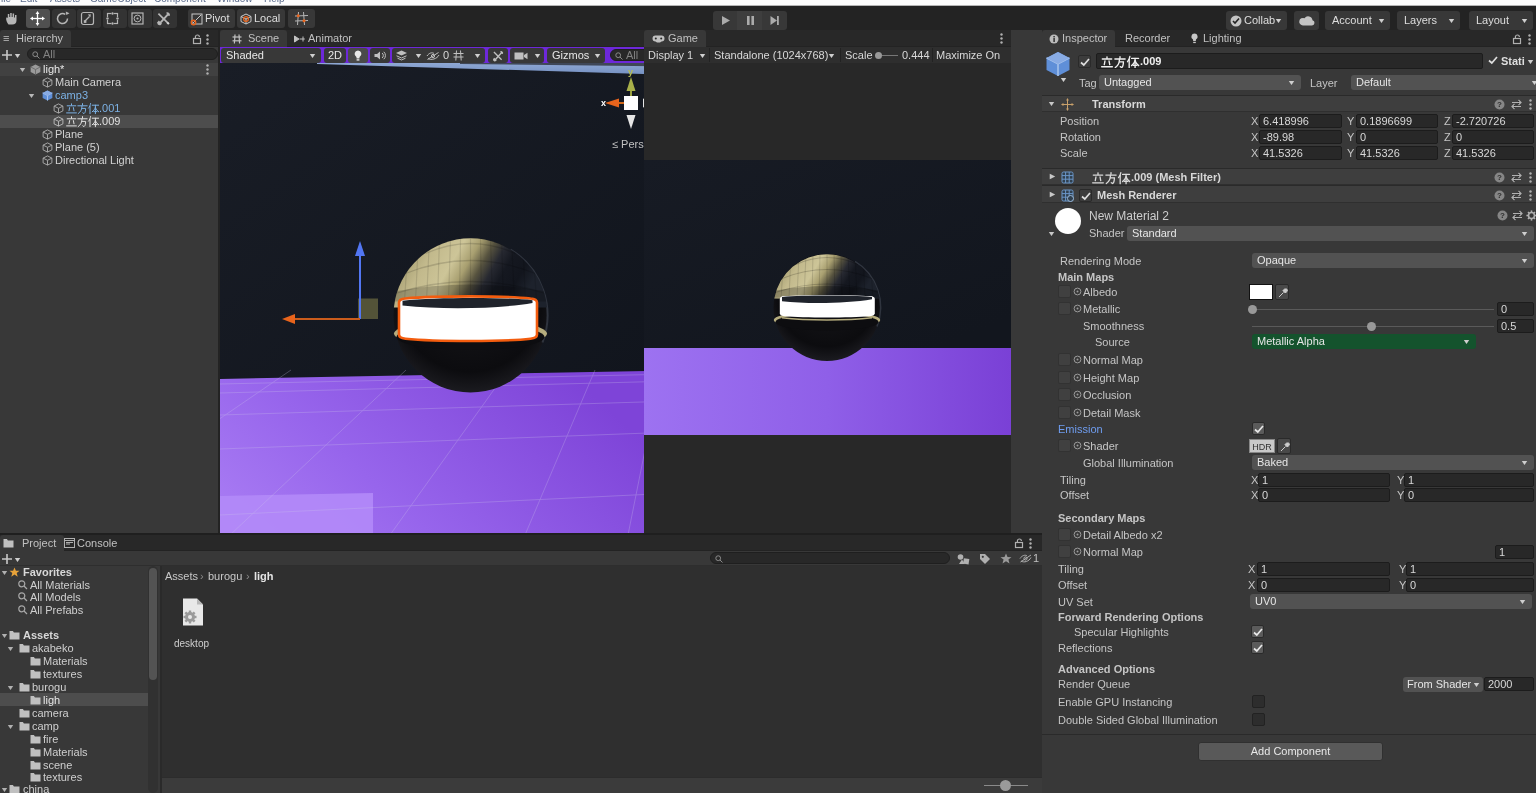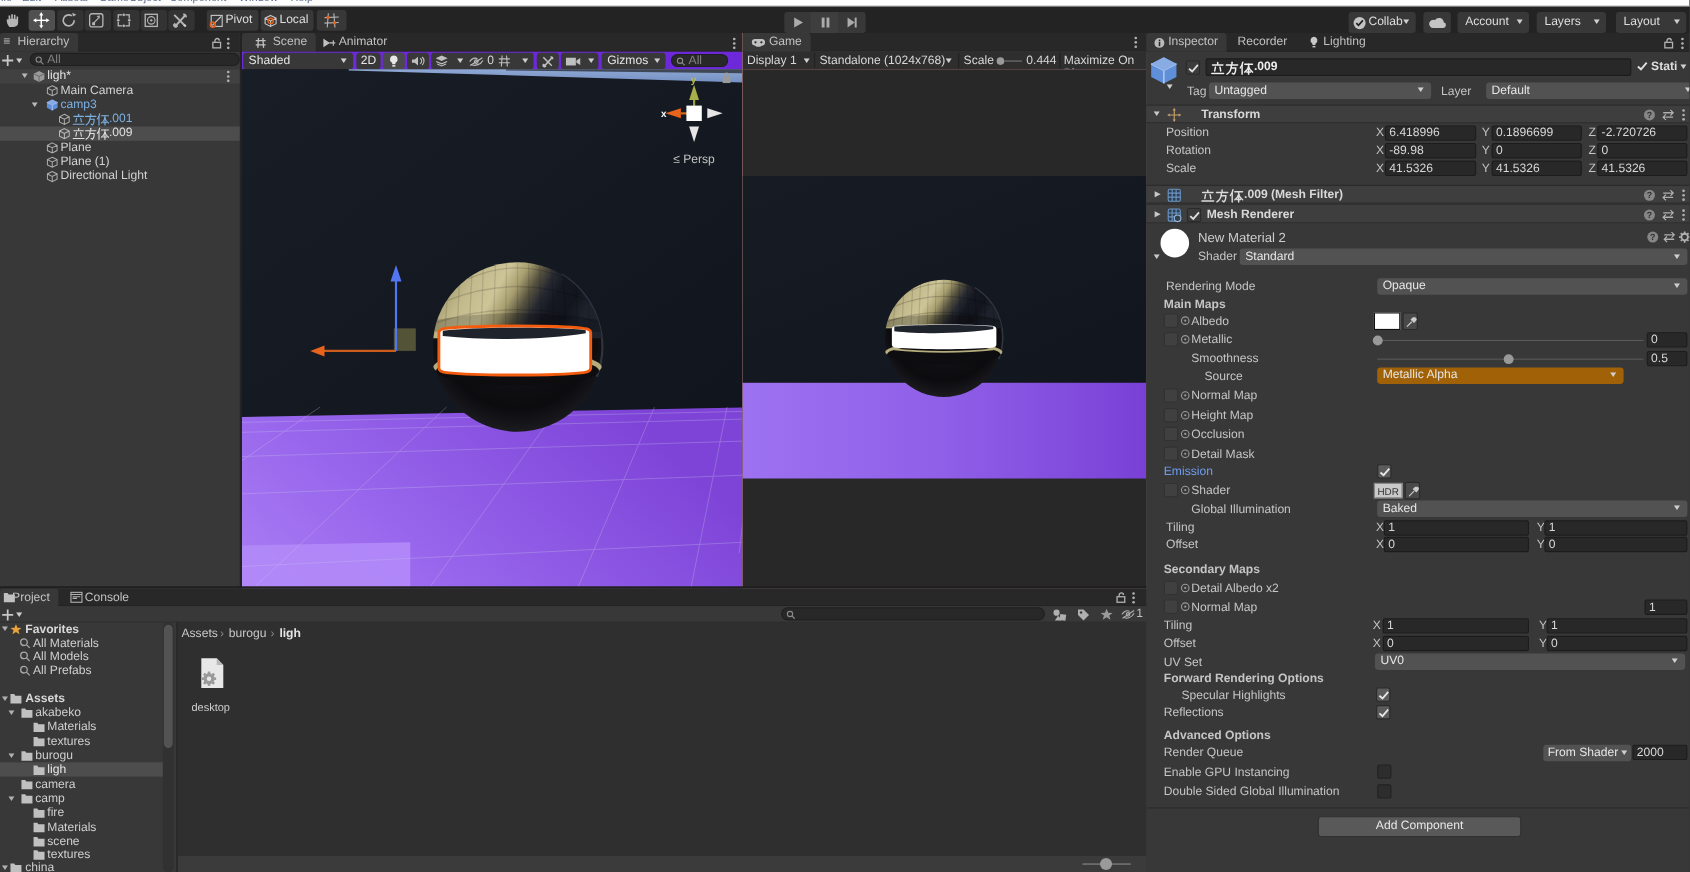--- a/index.html
+++ b/index.html
@@ -281,21 +281,21 @@
  <div class="a" style="left:0;top:98px;width:100%;height:13px">
    <svg class="a cube" style="left:42px;top:1px" width="11" height="11" viewBox="0 0 12 12">
         <path d="M6 1 L10.8 3.4 V8.6 L6 11 L1.2 8.6 V3.4 Z M1.2 3.4 L6 5.8 L10.8 3.4 M6 5.8 V11" fill="none" stroke="#adadad"></path>
       </svg>
    <span class="a" style="left:55px;top:0px;color:#d2d2d2">Plane</span>
  </div>
  <div class="a" style="left:0;top:111px;width:100%;height:13px">
    <svg class="a cube" style="left:42px;top:1px" width="11" height="11" viewBox="0 0 12 12">
         <path d="M6 1 L10.8 3.4 V8.6 L6 11 L1.2 8.6 V3.4 Z M1.2 3.4 L6 5.8 L10.8 3.4 M6 5.8 V11" fill="none" stroke="#adadad"></path>
       </svg>
-   <span class="a" style="left:55px;top:0px;color:#d2d2d2">Plane (1)</span>
+   <span class="a" style="left:55px;top:0px;color:#d2d2d2">Plane (5)</span>
  </div>
  <div class="a" style="left:0;top:124px;width:100%;height:13px">
    <svg class="a cube" style="left:42px;top:1px" width="11" height="11" viewBox="0 0 12 12">
         <path d="M6 1 L10.8 3.4 V8.6 L6 11 L1.2 8.6 V3.4 Z M1.2 3.4 L6 5.8 L10.8 3.4 M6 5.8 V11" fill="none" stroke="#adadad"></path>
       </svg>
    <span class="a" style="left:55px;top:0px;color:#d2d2d2">Directional Light</span>
  </div>
 </div>
 
 <div class="a" id="scene" style="overflow:hidden;left:220px;top:30px;width:455px;height:505px;background:#383838">
@@ -495,21 +495,21 @@
     <text x="-30" y="3" fill="#fff" font-size="9" font-weight="bold" font-family="Liberation Sans">x</text>
     <text x="-3" y="-28" fill="#b6bd52" font-size="9" font-weight="bold" font-family="Liberation Sans">y</text>
   </g>
   <text x="392" y="85" fill="#c2c2c2" font-size="11" font-family="Liberation Sans">≤ Persp</text>
   <rect x="437" y="7" width="7" height="5.5" fill="#9a9a9a"></rect>
         <path d="M438.5 7 v-1.5 a2 2 0 0 1 4 0 v1.5" stroke="#9a9a9a" stroke-width="1.2" fill="none"></path>
  </svg>
  </div>
 </div>
 
-<div class="a" id="game" style="overflow:hidden;left:675px;top:30px;width:367px;height:505px;background:#fca5a5">
+<div class="a" id="game" style="overflow:hidden;left:644px;top:30px;width:367px;height:505px;background:#ef4444">
  <div class="a tabbar" style="left:0;top:0;width:100%;height:17px">
    <div class="tab on" style="left:0;padding-left:24px">Game</div>
    <svg class="a" style="left:8px;top:5px" width="13" height="8" viewBox="0 0 13 8">
         <path d="M3.5 0.5 h6 a3 3 0 0 1 0 6 l-1.5 1 h-3 l-1.5-1 a3 3 0 0 1 0-6z" fill="#c1c1c1"></path>
         <circle cx="3.8" cy="3.5" r="1" fill="#282828"></circle>
         <circle cx="9.2" cy="3.5" r="1" fill="#282828"></circle>
       </svg>
  </div>
  <div class="a" id="gamebar" style="left:0;top:17px;width:100%;height:16px;background:#2e2e2e">
   <span class="a" style="left:4px;top:2px;color:#d8d8d8">Display 1</span>
@@ -870,21 +870,21 @@
       </svg>
  <span class="lbl a" style="left:41px;top:273px">Metallic</span>
  <div class="a" style="left:210px;top:279px;width:242px;height:1px;background:#5a5a5a"></div>
       <div class="a" style="left:206px;top:275px;width:9px;height:9px;border-radius:50%;background:#999"></div>
  <div class="fld" style="left:455px;top:272px;width:37px">0</div>
  <span class="lbl a" style="left:41px;top:290px">Smoothness</span>
  <div class="a" style="left:210px;top:296px;width:242px;height:1px;background:#5a5a5a"></div>
       <div class="a" style="left:325px;top:292px;width:9px;height:9px;border-radius:50%;background:#999"></div>
  <div class="fld" style="left:455px;top:289px;width:37px">0.5</div>
  <span class="lbl a" style="left:53px;top:306px">Source</span>
- <div class="dd" style="left:210px;top:304px;width:224px;background:#a16207">Metallic Alpha<span class="ar" style="position:absolute;right:6px;top:4px">▼</span></div>
+ <div class="dd" style="left:210px;top:304px;width:224px;background:#14532d">Metallic Alpha<span class="ar" style="position:absolute;right:6px;top:4px">▼</span></div>
  <div class="a" style="left:16px;top:323px;width:13px;height:13px;background:#404040;border:1px solid #323232;border-radius:2px"></div>
  <svg class="a" style="left:31px;top:325px" width="9" height="9" viewBox="0 0 9 9">
         <circle cx="4.5" cy="4.5" r="3.4" fill="none" stroke="#9a9a9a"></circle>
         <circle cx="4.5" cy="4.5" r="1" fill="#9a9a9a"></circle>
       </svg>
  <span class="lbl a" style="left:41px;top:324px">Normal Map</span>
  <div class="a" style="left:16px;top:341px;width:13px;height:13px;background:#404040;border:1px solid #323232;border-radius:2px"></div>
  <svg class="a" style="left:31px;top:343px" width="9" height="9" viewBox="0 0 9 9">
         <circle cx="4.5" cy="4.5" r="3.4" fill="none" stroke="#9a9a9a"></circle>
         <circle cx="4.5" cy="4.5" r="1" fill="#9a9a9a"></circle>
@@ -981,21 +981,21 @@
  <div class="a" style="left:210px;top:683px;width:13px;height:13px;background:#2d2d2d;border:1px solid #222;border-radius:2px"></div>
  </div>
 
  <div class="a" style="left:0px;top:704px;width:494px;height:1px;background:#2a2a2a"></div>
  <div class="a" style="left:156px;top:712px;width:185px;height:19px;background:#595959;border:1px solid #303030;border-radius:3px;text-align:center;line-height:17px;color:#e8e8e8">Add Component</div>
 </div>
 
 <div class="a" style="left:0;top:533px;width:1042px;height:2px;background:#1f1f1f"></div>
 <div class="a" id="proj" style="overflow:hidden;left:0;top:535px;width:1042px;height:258px;background:#383838">
  <div class="a tabbar" style="left:0;top:0;width:100%;height:16px">
-   <div class="tab on" style="left:0;height:16px;line-height:16px;padding-left:11px">Project</div>
+   <div class="tab on" style="left:0;height:16px;line-height:16px;padding-left:22px">Project</div>
    <div class="tab" style="left:58px;height:16px;line-height:16px;padding-left:19px">Console</div>
    <svg class="a" style="left:3px;top:3px" width="11" height="10" viewBox="0 0 11 10">
         <path d="M0.5 1 h3.4 l1 1.4 h5.6 V9.5 H0.5z" fill="#c0c0c0"></path>
       </svg>
    <svg class="a" style="left:64px;top:3px" width="11" height="10" viewBox="0 0 11 10">
         <rect x="0.5" y="0.5" width="10" height="9" fill="none" stroke="#b0b0b0"></rect>
         <path d="M0.5 2.5 H10.5 M2 4.5 H9 M2 6 H6" stroke="#b0b0b0"></path>
       </svg>
    <svg class="a" style="left:1014px;top:3px" width="10" height="10" viewBox="0 0 10 10">
         <rect x="1.5" y="4.5" width="7" height="5" fill="none" stroke="#b0b0b0" stroke-width="1.2"></rect>

